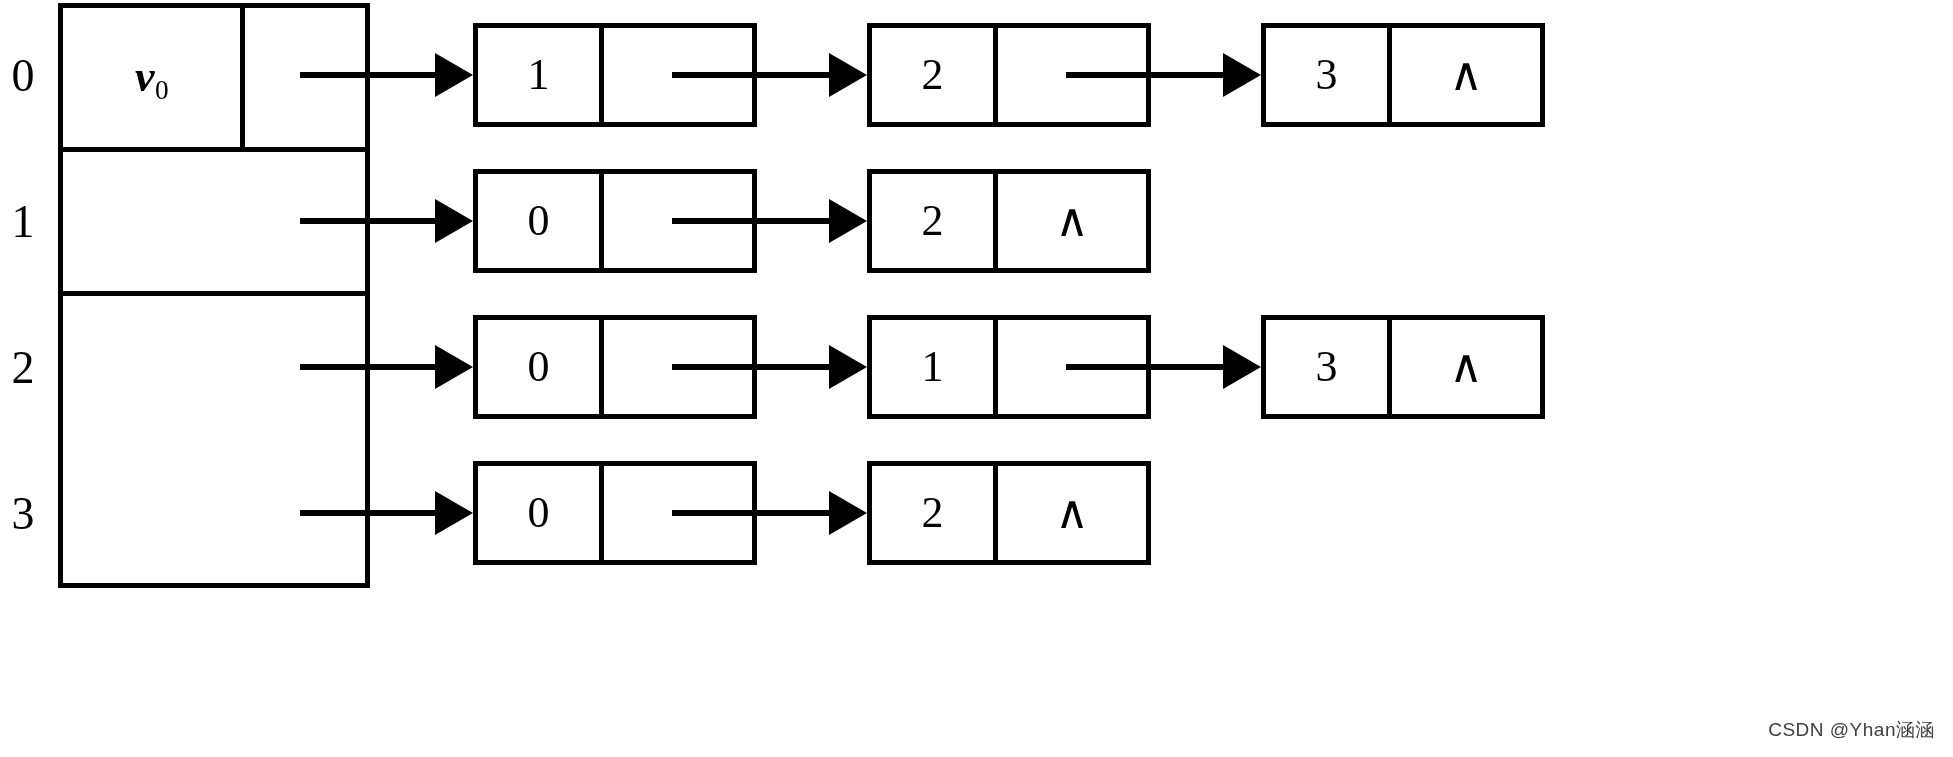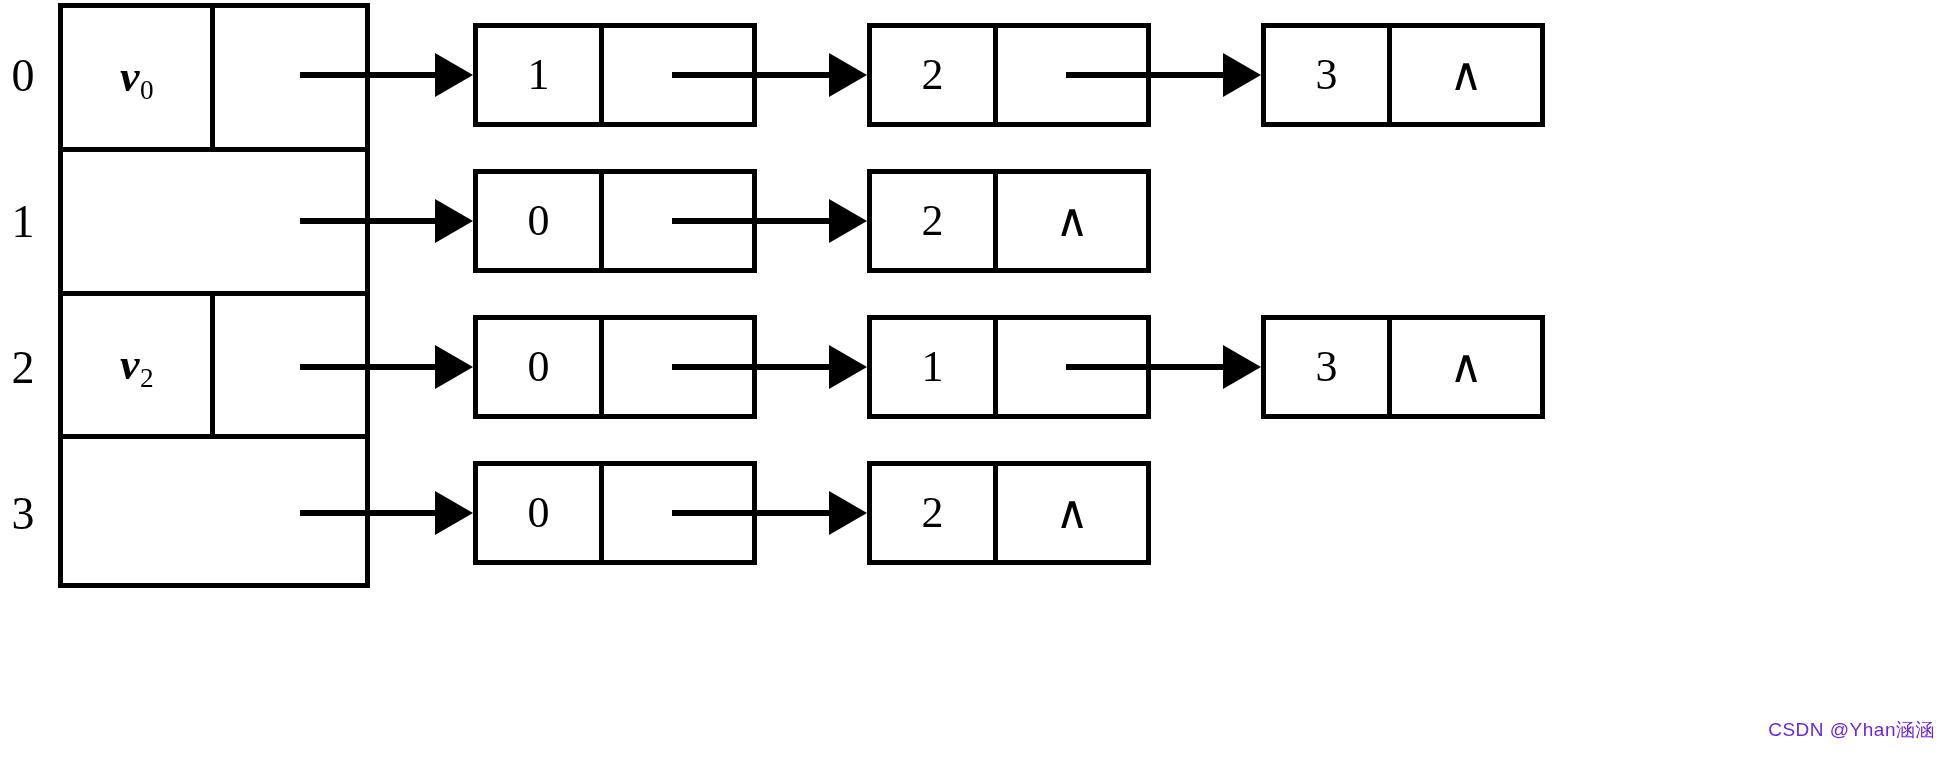--- a/index.html
+++ b/index.html
@@ -42,21 +42,21 @@
     position: relative;
     height: 25%;
     box-sizing: border-box;
     border-bottom: 5px solid #000000;
   }
   .vtable-row:last-child { border-bottom: none; }
   .vtable-data {
     position: absolute;
     left: 0;
     top: 0;
-    width: 152px;
+    width: 182px;
     height: 100%;
     border-right: 5px solid #000000;
     box-sizing: border-box;
     display: flex;
     align-items: center;
     justify-content: center;
   }
   .vtable-ptr {
     position: absolute;
     left: 152px;
@@ -135,21 +135,21 @@
     border-bottom: 22px solid transparent;
     border-left: 38px solid #000000;
   }
 
   
   #watermark {
     position: absolute;
     right: 18px;
     bottom: 14px;
     font-size: 19px;
-    color: #6d28d9;
+    color: #404040;
     font-family: "Liberation Sans", "DejaVu Sans", sans-serif;
     letter-spacing: 0.5px;
     white-space: nowrap;
   }
 </style>
 </head>
 <body>
 
 <div id="canvas">
 
@@ -164,26 +164,20 @@
       <div class="vtable-data">
         <span class="vlabel"><span>v</span><sub>0</sub></span>
       </div>
       <div class="vtable-ptr"></div>
     </div>
 
     <div class="vtable-row">
       <div class="vtable-ptr"></div>
     </div>
 
-    <div class="vtable-row">
-      <div class="vtable-data">
-        <span class="vlabel"><span>v</span><sub>2</sub></span>
-      </div>
-      <div class="vtable-ptr"></div>
-    </div>
 
     <div class="vtable-row">
       <div class="vtable-ptr"></div>
     </div>
 
   </div>
 
   <div class="connector" style="left:300px; top:72px; width:135px;"></div>
   <div class="arrowhead" style="left:435px; top:53px;"></div>
 

